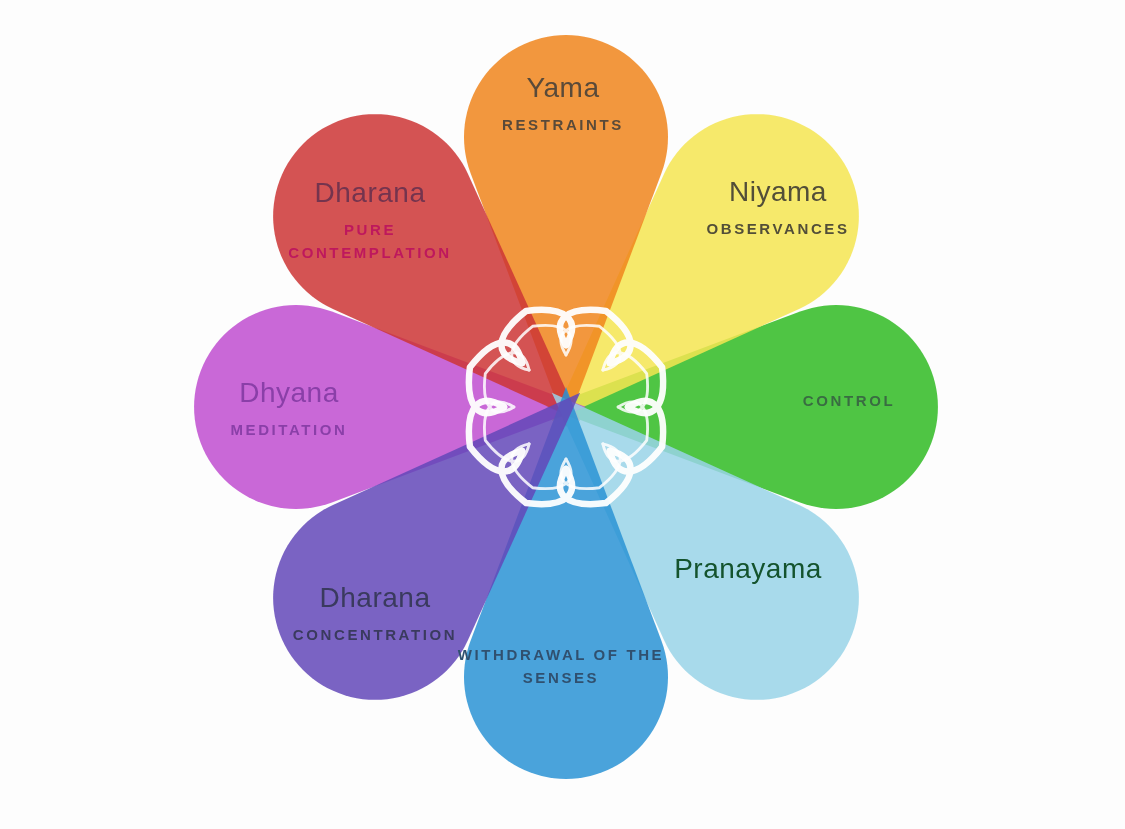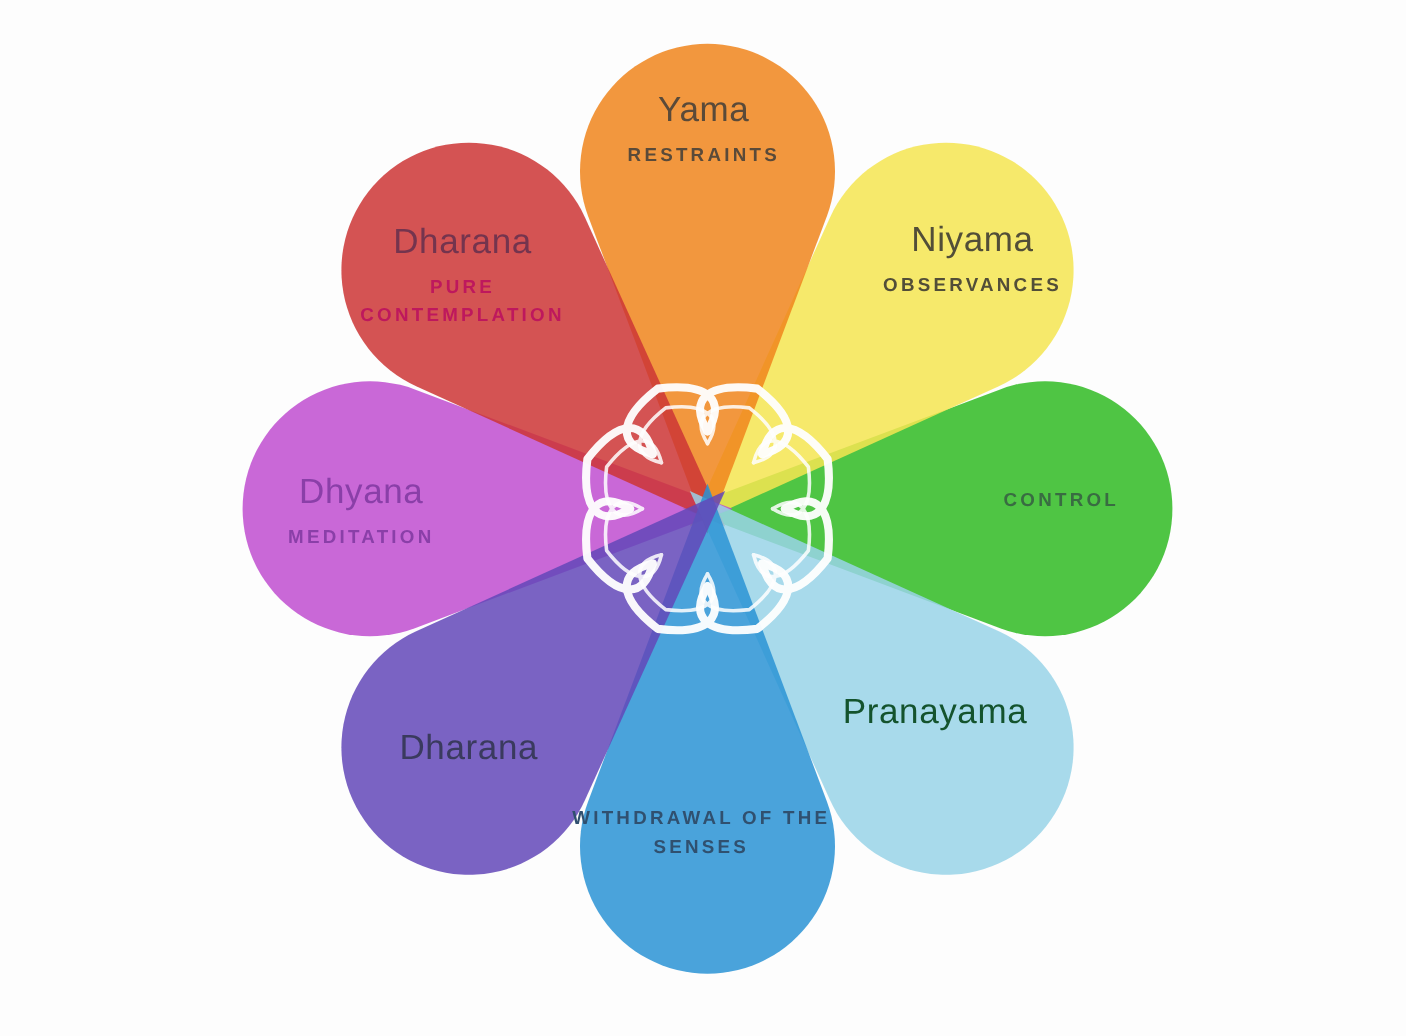--- a/index.html
+++ b/index.html
@@ -105,20 +105,21 @@
     <div class="s" style="color: rgb(57, 108, 66);">CONTROL</div>
   </div>
   <div class="label" id="lb-pranayama">
     <div class="t" style="color: #14532d;">Pranayama</div>
   </div>
   <div class="label" id="lb-pratyahara">
     <div class="s" style="color: rgb(48, 80, 111);">WITHDRAWAL OF THE SENSES</div>
   </div>
   <div class="label" id="lb-dharana">
     <div class="t" style="color: rgb(58, 58, 94);">Dharana</div>
+    <div class="s" style="color: rgb(58, 58, 94);">CONCENTRATION</div>
   </div>
   <div class="label" id="lb-dhyana">
     <div class="t" style="color: rgb(138, 63, 168);">Dhyana</div>
     <div class="s" style="color: rgb(138, 63, 168);">MEDITATION</div>
   </div>
   <div class="label" id="lb-samadhi">
     <div class="t" style="color: rgb(116, 52, 78);">Dharana</div>
     <div class="s" style="color: #be185d;">PURE CONTEMPLATION</div>
   </div>
 

